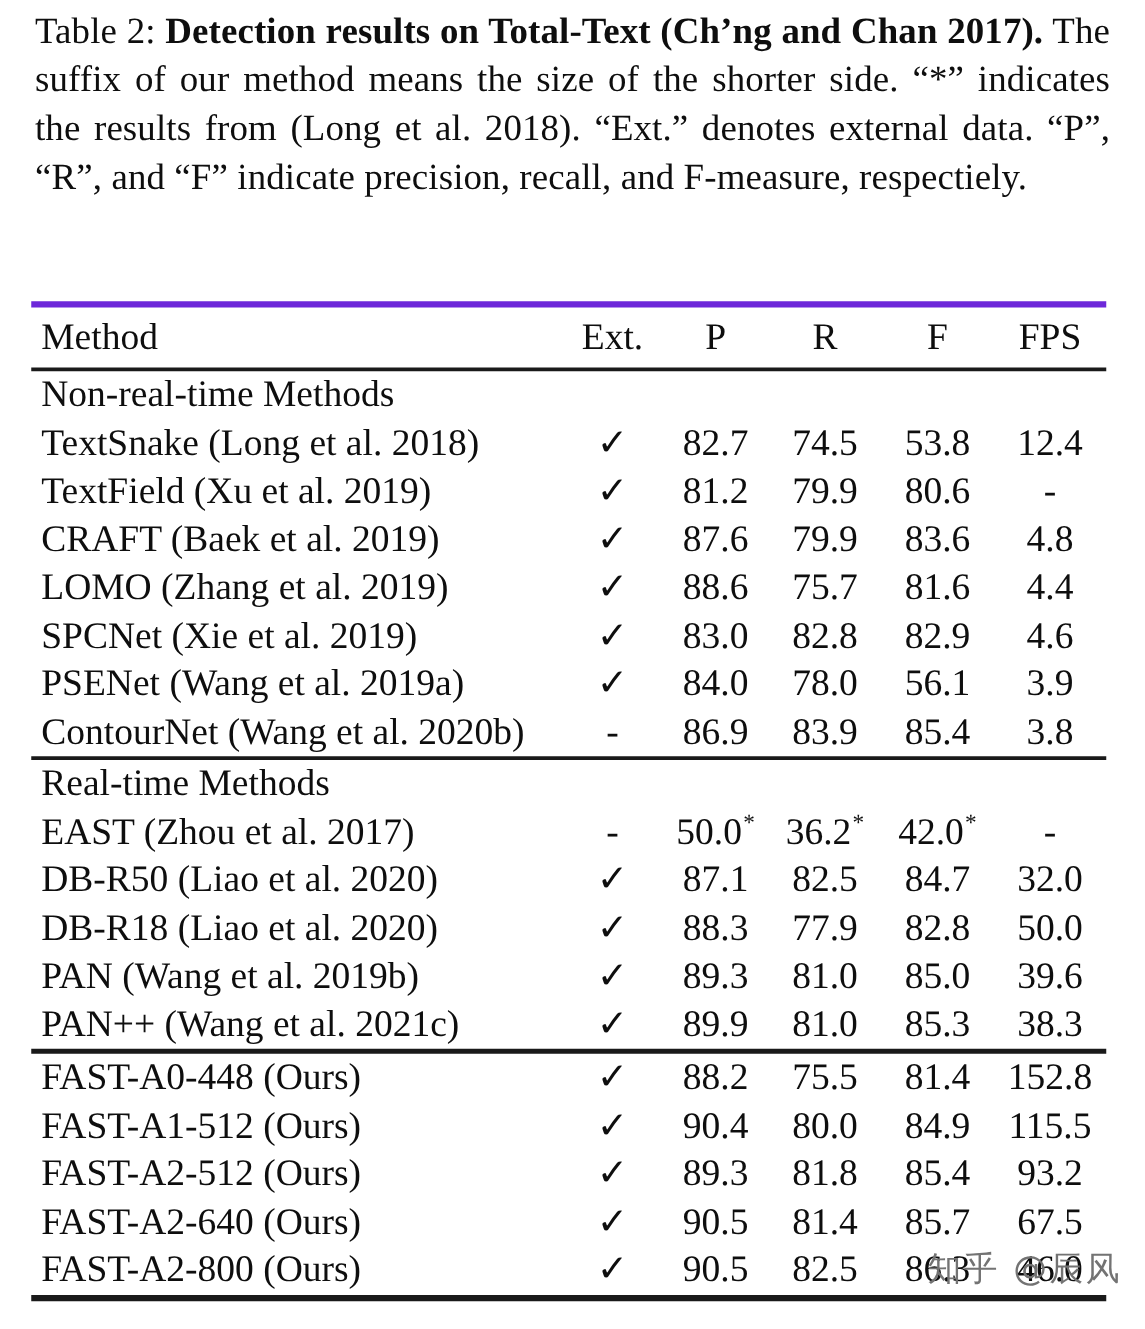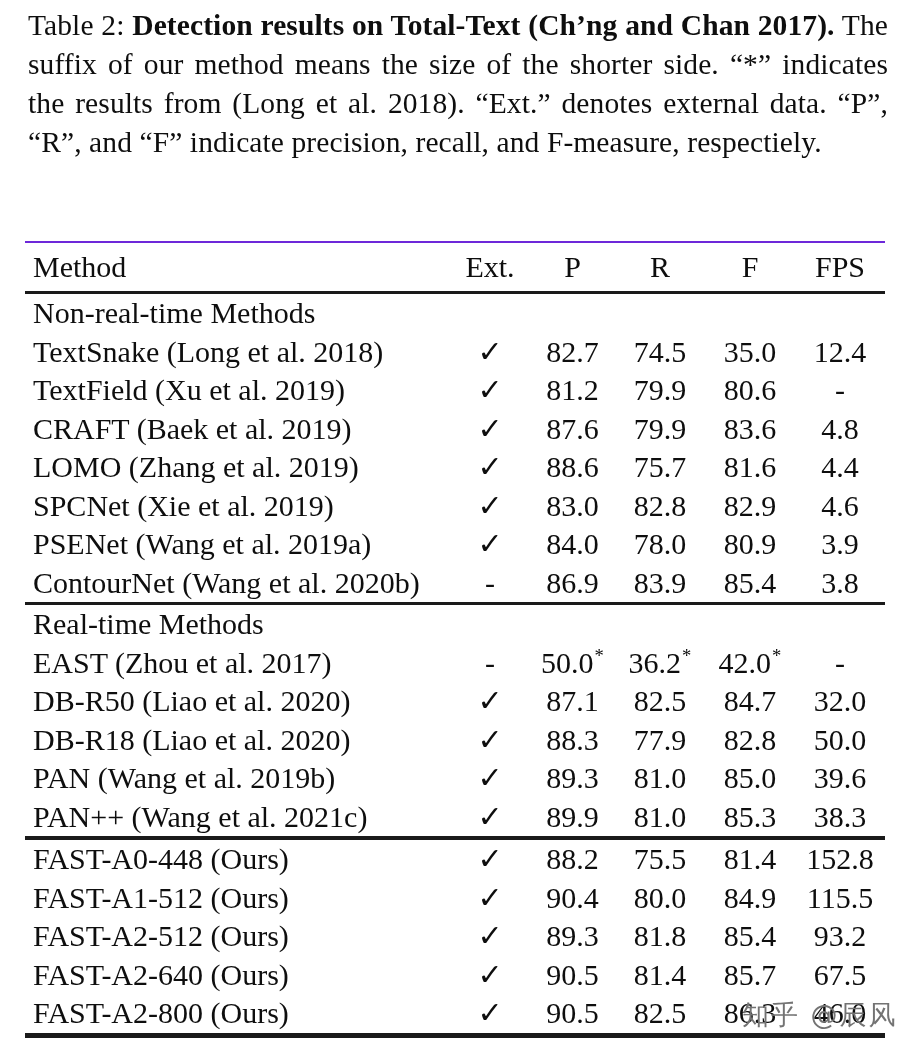--- a/index.html
+++ b/index.html
@@ -18,21 +18,21 @@
     font-size:29.5px;
     line-height:39px;
     text-align:justify;
     letter-spacing:0.1px;
   }
   .caption .cap-bold { font-weight:700; }
   .ruled-table {
     position:absolute;
     left:25px; top:241px;
     width:860px;
-    border-top:2px solid #6d28d9;
+    border-top:5px solid #6d28d9;
     border-bottom:5px solid #1a1a1a;
     box-sizing:content-box;
   }
   .row {
     display:grid;
     grid-template-columns:425px 80px 85px 90px 90px 90px;
     align-items:center;
     height:38.5px;
     font-size:30px;
     line-height:1;
@@ -76,21 +76,21 @@
     <div id="table-body">
         <div class="section">
           <div class="row section-label">
             <span class="c method">Non-real-time Methods</span>
           </div>
           <div class="row body-row">
             <span class="c method">TextSnake (Long et al. 2018)</span>
             <span class="c num">✓</span>
             <span class="c num">82.7</span>
             <span class="c num">74.5</span>
-            <span class="c num">35.0</span>
+            <span class="c num">53.8</span>
             <span class="c num">12.4</span>
           </div>
           <div class="row body-row">
             <span class="c method">TextField (Xu et al. 2019)</span>
             <span class="c num">✓</span>
             <span class="c num">81.2</span>
             <span class="c num">79.9</span>
             <span class="c num">80.6</span>
             <span class="c num">-</span>
           </div>
@@ -116,21 +116,21 @@
             <span class="c num">83.0</span>
             <span class="c num">82.8</span>
             <span class="c num">82.9</span>
             <span class="c num">4.6</span>
           </div>
           <div class="row body-row">
             <span class="c method">PSENet (Wang et al. 2019a)</span>
             <span class="c num">✓</span>
             <span class="c num">84.0</span>
             <span class="c num">78.0</span>
-            <span class="c num">80.9</span>
+            <span class="c num">56.1</span>
             <span class="c num">3.9</span>
           </div>
           <div class="row body-row">
             <span class="c method">ContourNet (Wang et al. 2020b)</span>
             <span class="c num">-</span>
             <span class="c num">86.9</span>
             <span class="c num">83.9</span>
             <span class="c num">85.4</span>
             <span class="c num">3.8</span>
           </div>

